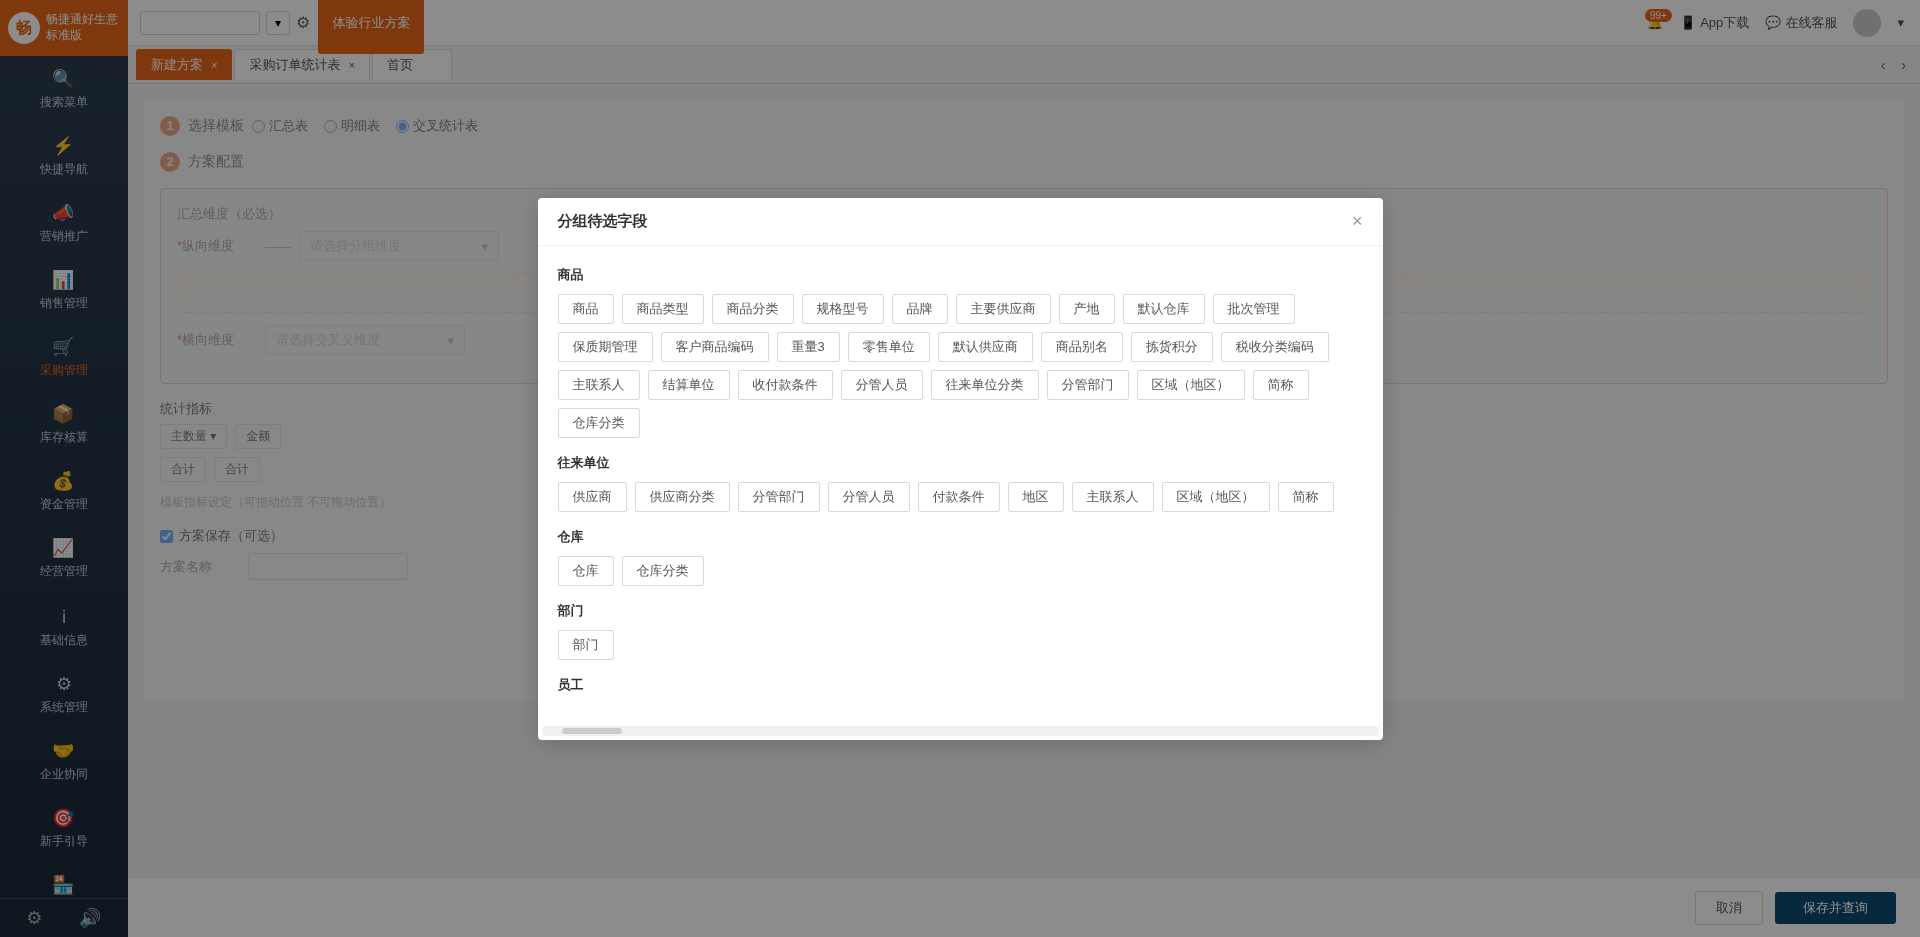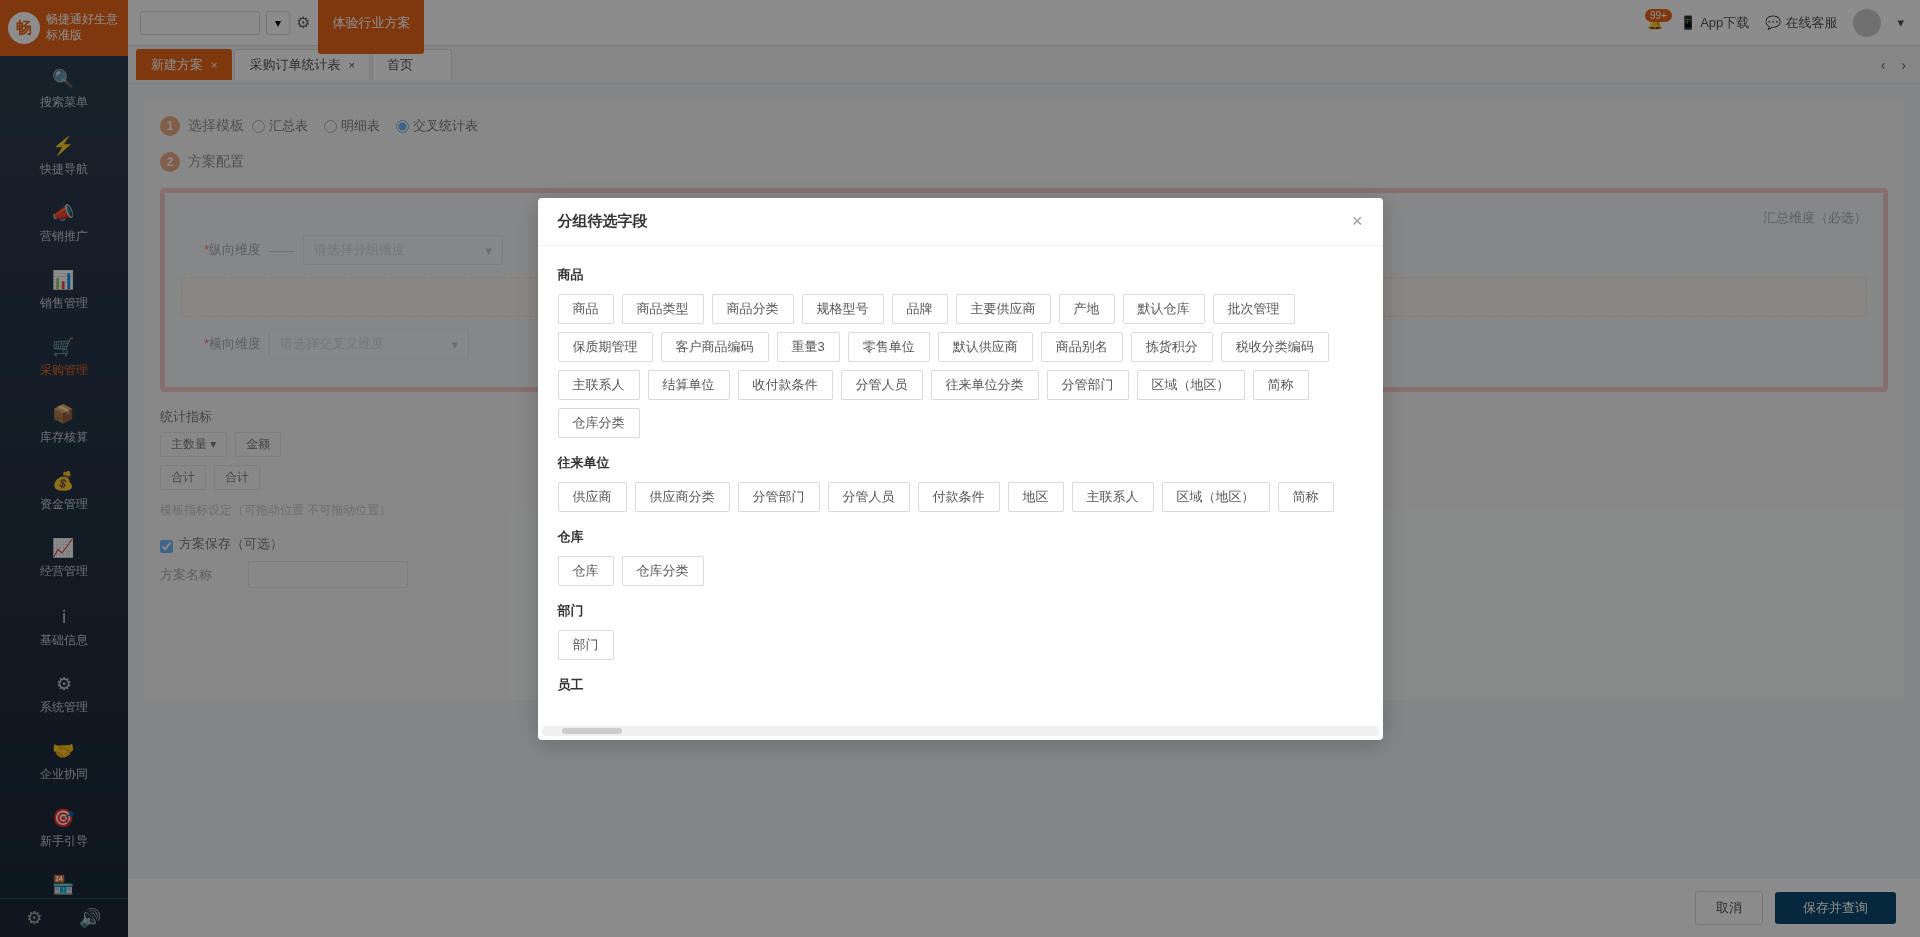--- a/index.html
+++ b/index.html
@@ -93,27 +93,27 @@
     .main-inner {
       background: white; border-radius: 4px; padding: 16px; min-height: 600px;
       opacity: 0.5;
     }
     .page-title { font-size: 14px; color: #333; margin-bottom: 16px; }
     .step-row { display: flex; align-items: center; gap: 8px; margin-bottom: 16px; }
     .step-num { background: #e8671a; color: white; border-radius: 50%; width: 20px; height: 20px; display: flex; align-items: center; justify-content: center; font-size: 12px; font-weight: bold; }
     .step-label { font-size: 14px; color: #333; font-weight: 500; }
     .template-options { display: flex; align-items: center; gap: 16px; }
     .radio-option { display: flex; align-items: center; gap: 4px; cursor: pointer; font-size: 13px; }
-    .section-body { background: #fafafa; border: 5px solid #fca5a5; border-radius: 4px; padding: 16px; margin-bottom: 16px; text-align: right; }
+    .section-body { background: #fafafa; border: 1px solid #fca5a5; border-radius: 4px; padding: 16px; margin-bottom: 16px; }
     .form-row { display: flex; align-items: center; gap: 8px; margin-bottom: 12px; }
     .form-label { color: #666; font-size: 13px; min-width: 80px; }
     .select-box { border: 1px solid #d9d9d9; border-radius: 3px; padding: 5px 10px; font-size: 13px; min-width: 150px; color: #999; display: flex; align-items: center; justify-content: space-between; cursor: pointer; }
     .indicator-tag { background: white; border: 1px solid #d9d9d9; border-radius: 2px; padding: 3px 10px; font-size: 12px; }
     .scheme-row { display: flex; align-items: center; gap: 8px; margin-top: 16px; }
-    .save-check { display: flex; align-items: flex-end; gap: 6px; font-size: 13px; }
+    .save-check { display: flex; align-items: center; gap: 6px; font-size: 13px; }
     .scheme-input { border: 1px solid #d9d9d9; border-radius: 3px; padding: 5px 10px; width: 160px; font-size: 13px; }
     .footer-bar {
       position: fixed; left: 128px; bottom: 0; right: 0; height: 60px;
       background: white; border-top: 1px solid #e8e8e8;
       display: flex; align-items: center; justify-content: flex-end; padding: 0 24px; gap: 12px;
       z-index: 97;
     }
     .btn-cancel { border: 1px solid #d9d9d9; background: white; padding: 7px 20px; border-radius: 3px; cursor: pointer; font-size: 13px; color: #555; }
     .btn-primary { background: #0c4a6e; color: white; border: none; padding: 7px 28px; border-radius: 3px; cursor: pointer; font-size: 13px; }
 

